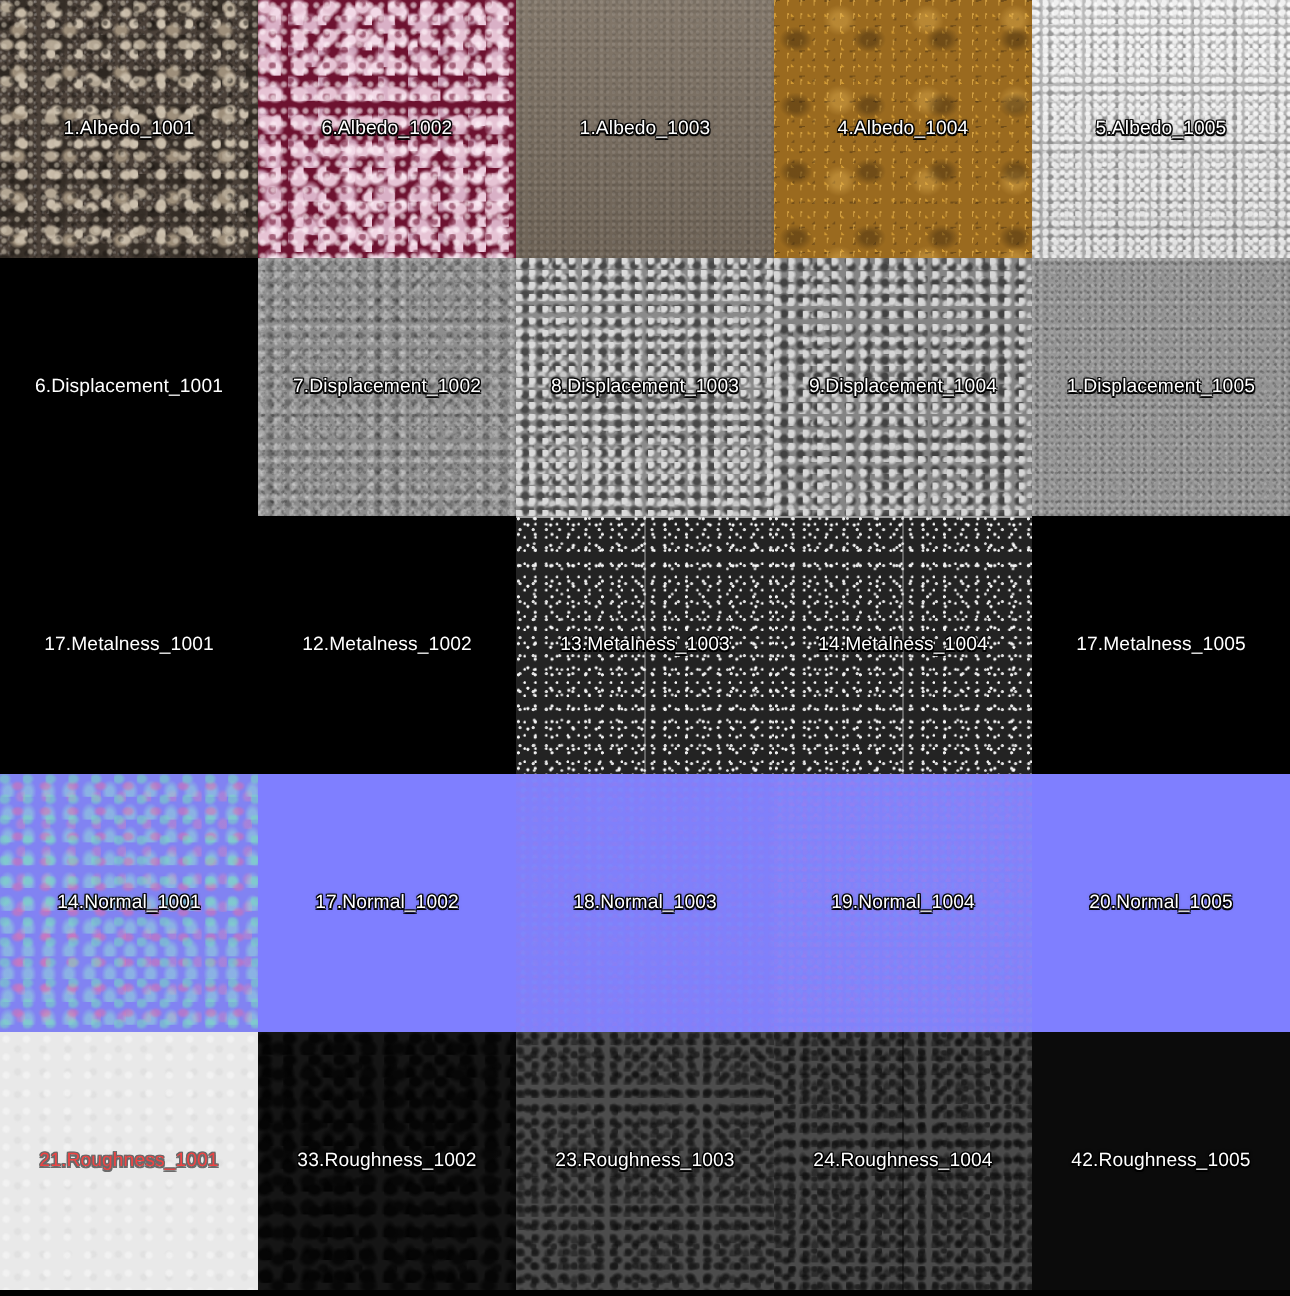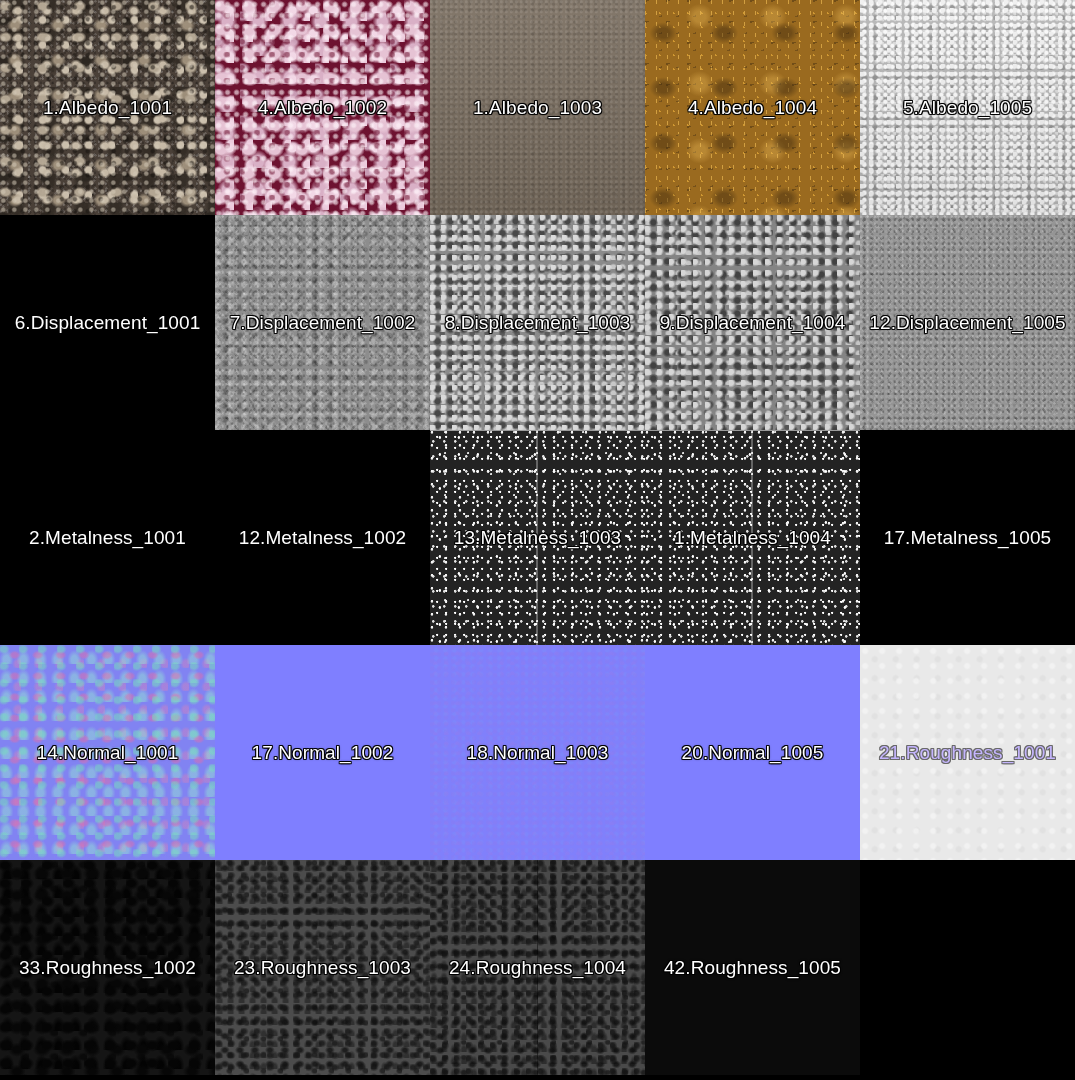--- a/index.html
+++ b/index.html
@@ -21,21 +21,21 @@
     position:relative;
     width:215px;height:215px;
     overflow:hidden;
     background:#000;
     display:flex;align-items:center;justify-content:center;
   }
   .tex{position:absolute;inset:0;}
   .label{
     position:relative;z-index:5;
     color:#fff;
-    font-size:19px;
+    font-size:16px;
     line-height:1;
     letter-spacing:.1px;
     white-space:nowrap;
     text-shadow:
        1px 0 0 rgba(0,0,0,.85), -1px 0 0 rgba(0,0,0,.85),
        0 1px 0 rgba(0,0,0,.85), 0 -1px 0 rgba(0,0,0,.85),
        1px 1px 0 rgba(0,0,0,.85), -1px -1px 0 rgba(0,0,0,.85),
        1px -1px 0 rgba(0,0,0,.85), -1px 1px 0 rgba(0,0,0,.85),
        0 0 3px rgba(0,0,0,.6);
     pointer-events:none;
@@ -244,21 +244,21 @@
 
 <div id="sheet">
   <div class="grid">
 
     <div class="tile">
       <div class="tex t-alb1 n-fine"></div>
       <span class="label">1.Albedo_1001</span>
     </div>
     <div class="tile">
       <div class="tex t-alb2"></div>
-      <span class="label">4.Albedo_1002</span>
+      <span class="label">6.Albedo_1002</span>
     </div>
     <div class="tile">
       <div class="tex t-alb3"></div>
       <span class="label">1.Albedo_1003</span>
     </div>
     <div class="tile">
       <div class="tex t-alb4"></div>
       <span class="label">4.Albedo_1004</span>
     </div>
     <div class="tile">
@@ -277,64 +277,68 @@
     <div class="tile">
       <div class="tex t-disp3"></div>
       <span class="label">8.Displacement_1003</span>
     </div>
     <div class="tile">
       <div class="tex t-disp4"></div>
       <span class="label">9.Displacement_1004</span>
     </div>
     <div class="tile">
       <div class="tex t-disp5 n-fine"></div>
-      <span class="label">12.Displacement_1005</span>
+      <span class="label">1.Displacement_1005</span>
     </div>
 
     <div class="tile">
       <div class="tex t-blank"></div>
-      <span class="label">2.Metalness_1001</span>
+      <span class="label">17.Metalness_1001</span>
     </div>
     <div class="tile">
       <div class="tex t-blank"></div>
       <span class="label">12.Metalness_1002</span>
     </div>
     <div class="tile">
       <div class="tex t-metal"></div>
       <span class="label">13.Metalness_1003</span>
     </div>
     <div class="tile">
       <div class="tex t-metal"></div>
-      <span class="label">1.Metalness_1004</span>
+      <span class="label">14.Metalness_1004</span>
     </div>
     <div class="tile">
       <div class="tex t-blank"></div>
       <span class="label">17.Metalness_1005</span>
     </div>
 
     <div class="tile">
       <div class="tex t-norm1"></div>
       <span class="label">14.Normal_1001</span>
     </div>
     <div class="tile">
       <div class="tex t-norm-flat"></div>
       <span class="label">17.Normal_1002</span>
     </div>
     <div class="tile">
       <div class="tex t-norm-s"></div>
       <span class="label">18.Normal_1003</span>
     </div>
     <div class="tile">
+      <div class="tex t-norm-s2"></div>
+      <span class="label">19.Normal_1004</span>
+    </div>
+    <div class="tile">
       <div class="tex t-norm-flat"></div>
       <span class="label">20.Normal_1005</span>
     </div>
 
     <div class="tile t-rough1-wrap">
       <div class="tex t-rough1"></div>
-      <span class="label" style="color:#c4b5fd;text-shadow:1px 0 0 #6a6a6a,-1px 0 0 #6a6a6a,0 1px 0 #6a6a6a,0 -1px 0 #6a6a6a,1px 1px 0 #6a6a6a,-1px -1px 0 #6a6a6a,1px -1px 0 #6a6a6a,-1px 1px 0 #6a6a6a;">21.Roughness_1001</span>
+      <span class="label" style="color:#ef4444;text-shadow:1px 0 0 #6a6a6a,-1px 0 0 #6a6a6a,0 1px 0 #6a6a6a,0 -1px 0 #6a6a6a,1px 1px 0 #6a6a6a,-1px -1px 0 #6a6a6a,1px -1px 0 #6a6a6a,-1px 1px 0 #6a6a6a;">21.Roughness_1001</span>
     </div>
     <div class="tile">
       <div class="tex t-rough2"></div>
       <span class="label">33.Roughness_1002</span>
     </div>
     <div class="tile">
       <div class="tex t-rough3"></div>
       <span class="label">23.Roughness_1003</span>
     </div>
     <div class="tile">

